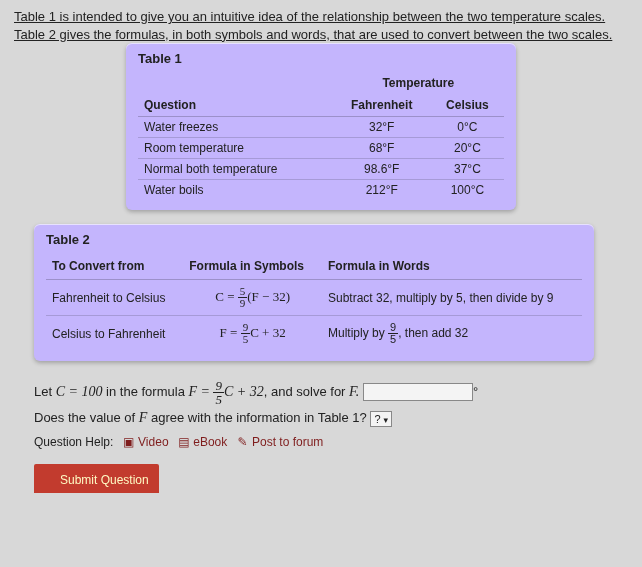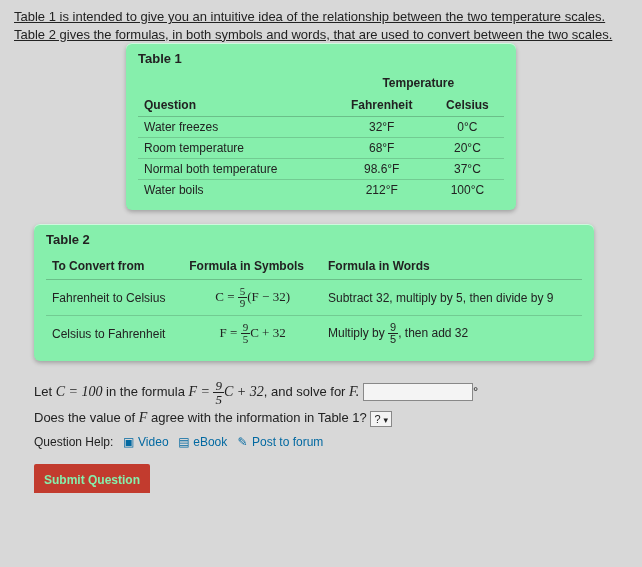--- a/index.html
+++ b/index.html
@@ -8,21 +8,21 @@
     height: 567px;
     background: #d8d8d8;
     font-family: Arial, sans-serif;
     font-size: 13px;
     color: #222;
     overflow: hidden;
     padding: 8px 14px 0 14px;
   }
   .intro { line-height: 1.35; margin-bottom: 0; text-decoration: underline; }
   .card {
-    background: #86efac;
+    background: #c4b5fd;
     border-radius: 6px;
     box-shadow: 0 2px 4px rgba(0,0,0,0.25), inset 0 1px 0 rgba(255,255,255,0.6);
     padding: 8px 12px 10px 12px;
   }
   .card1 { width: 390px; margin: 0 auto 14px auto; }
   .card2 { width: 560px; margin: 0 0 18px 20px; }
   .tbl-title { font-weight: bold; font-size: 13px; margin-bottom: 6px; }
   table { width: 100%; border-collapse: collapse; font-size: 12px; }
   th { text-align: left; font-weight: bold; padding: 4px 6px; }
   td { padding: 3px 6px; border-top: 1px solid rgba(0,0,0,0.15); }
@@ -41,27 +41,26 @@
     display: inline-block; width: 110px; height: 18px;
     background: #f4f4f4; border: 1px solid #888; vertical-align: middle;
   }
   .sel {
     display: inline-block; border: 1px solid #888; background: #f4f4f4;
     font-size: 11px; padding: 0 3px; height: 16px; line-height: 14px; vertical-align: middle;
   }
   .sel .arrow { font-size: 9px; margin-left: 3px; }
   .help-row { margin-top: 2px; font-size: 12px; color: #2a5a8a; }
   .help-row .lbl { color: #222; }
-  .help-row a { color: #0369a1; text-decoration: none; margin-left: 6px; }
+  .help-row a { color: #7f1d1d; text-decoration: none; margin-left: 6px; }
   .ico { display: inline-block; width: 12px; text-align: center; }
   .submit {
-    display: inline-block; background: #c23b2e; color: #86efac;
-    font-size: 12px; padding: 6px 10px 2px 10px; margin-top: 12px; border-radius: 2px 2px 0 0;
+    display: inline-block; background: #c23b2e; color: #fef9c3;
+    font-size: 12px; padding: 6px 10px 2px 26px; margin-top: 12px; border-radius: 2px 2px 0 0;
     cursor: pointer;
-    font-weight: bold;
   }
 </style>
 </head>
 <body>
 
 <p class="intro">Table 1 is intended to give you an intuitive idea of the relationship between the two temperature scales. Table 2 gives the formulas, in both symbols and words, that are used to convert between the two scales.</p>
 
 <div class="card card1">
   <div class="tbl-title">Table 1</div>
   <table>

